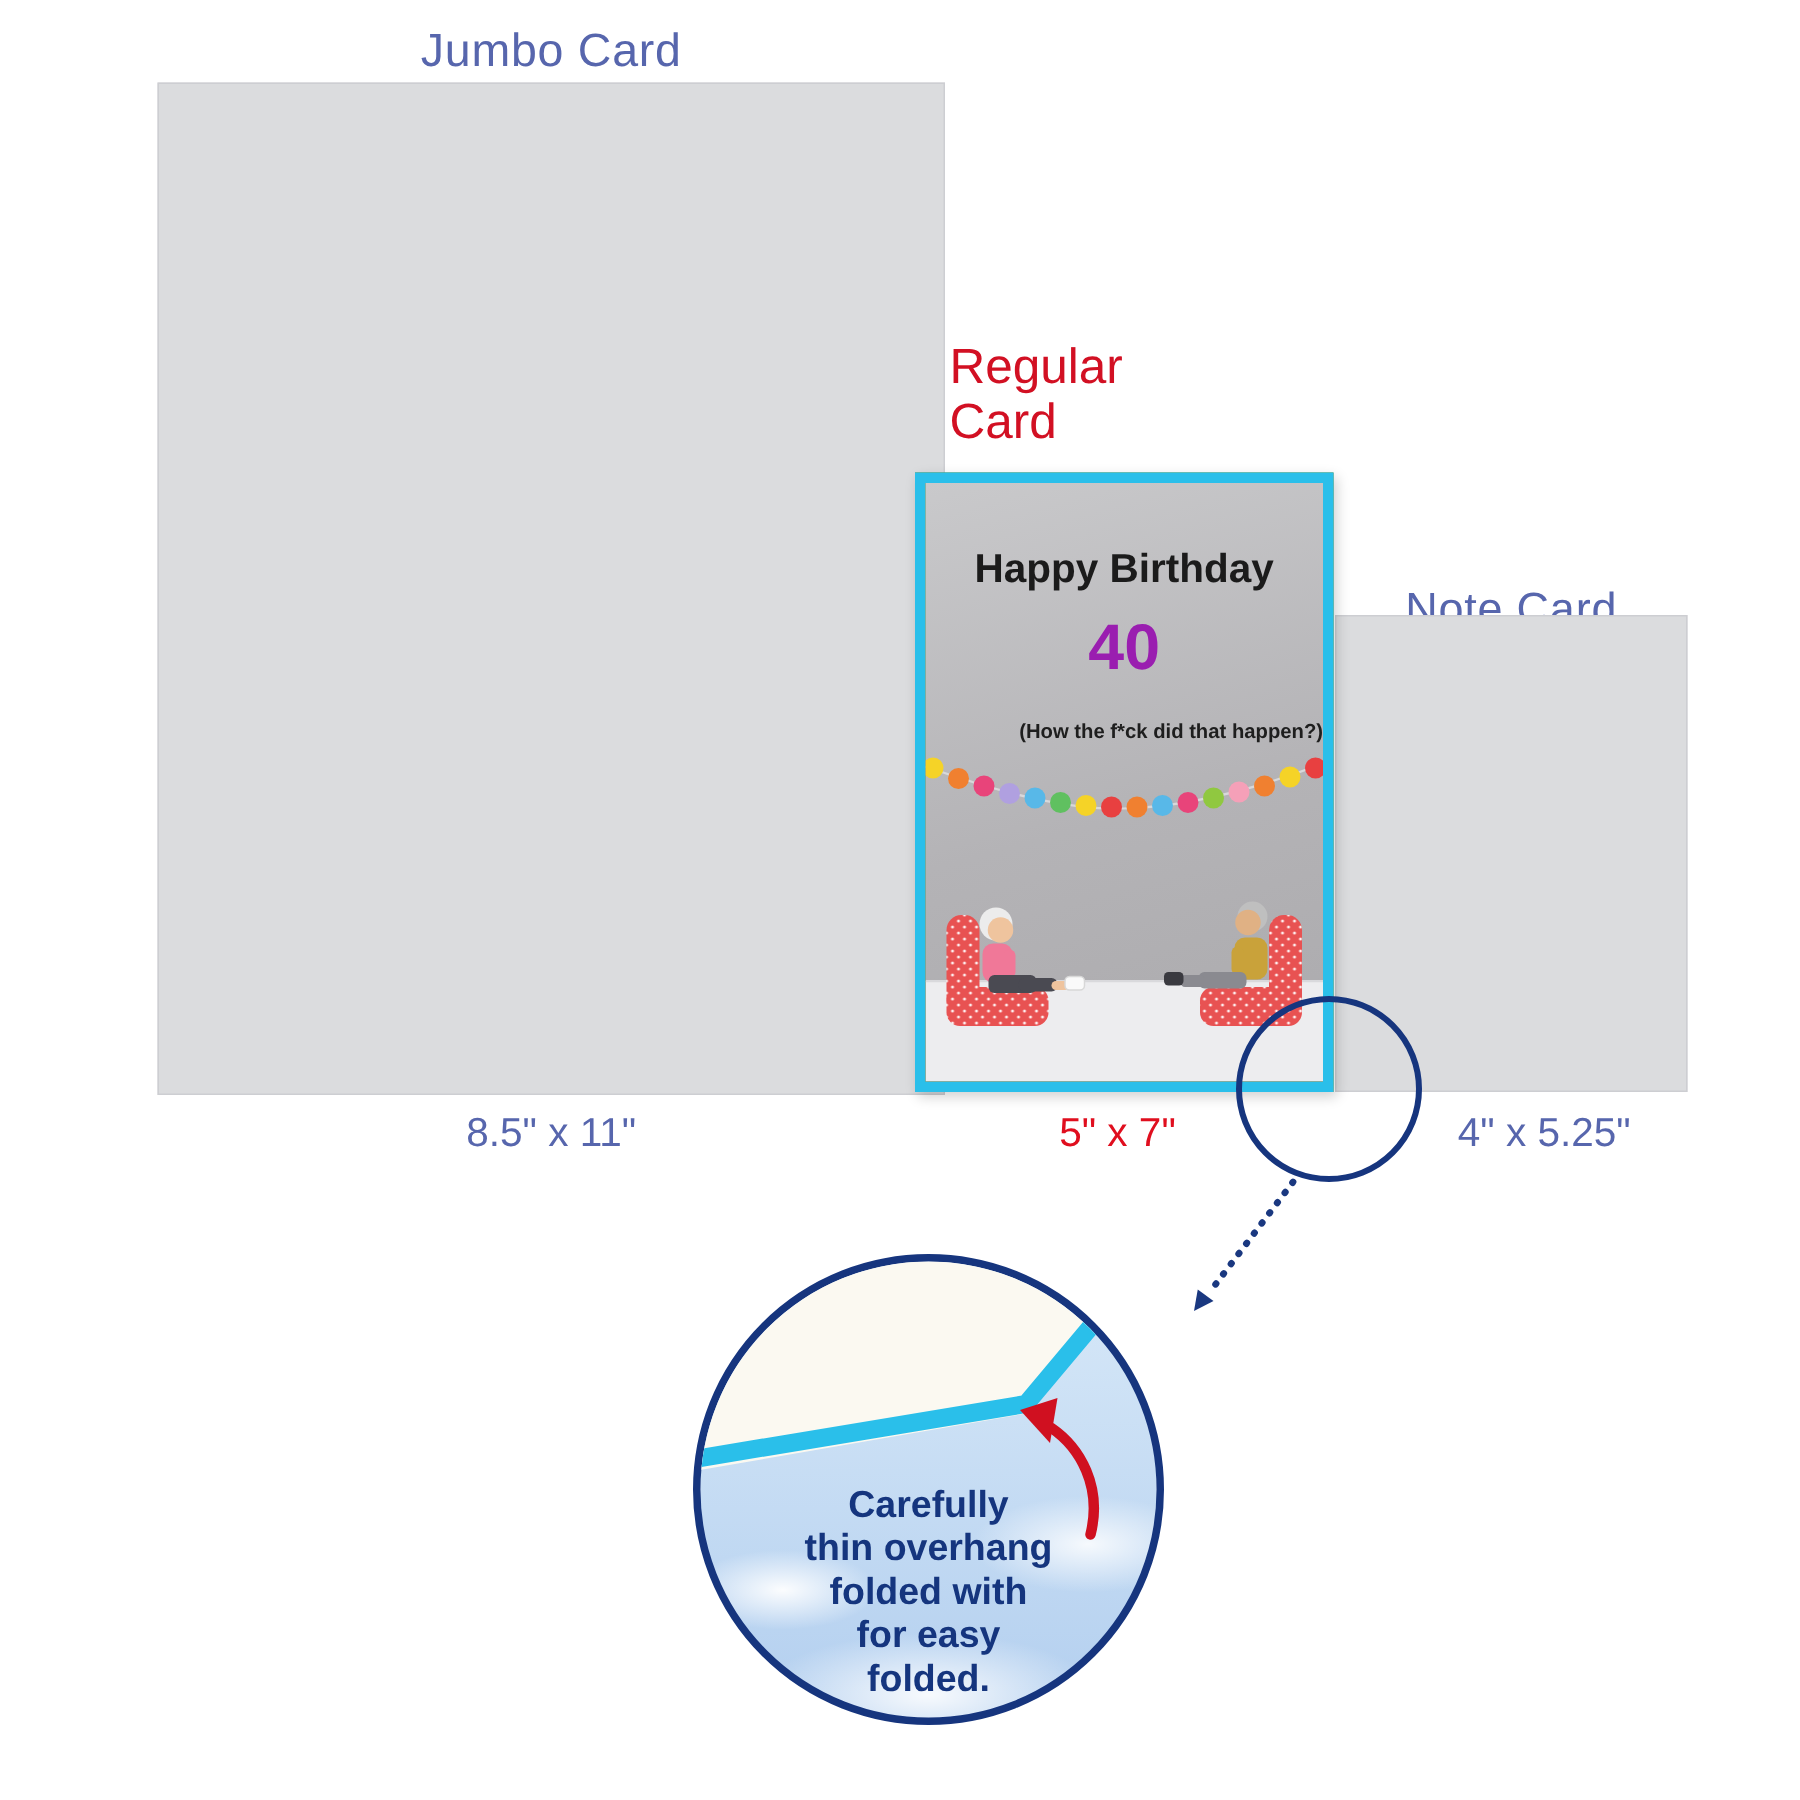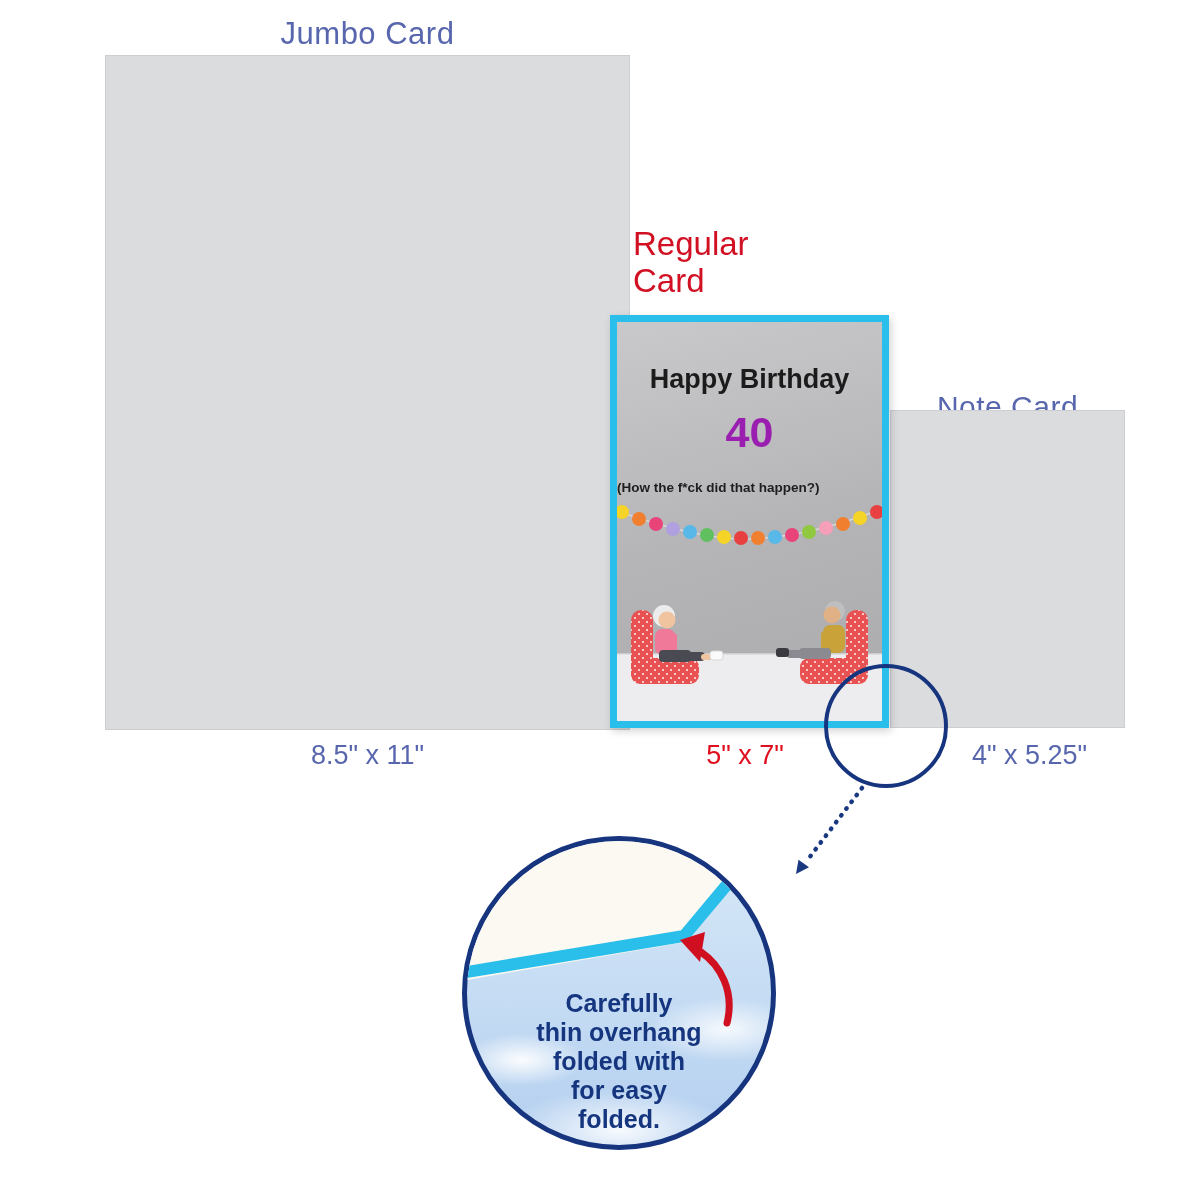--- a/index.html
+++ b/index.html
@@ -60,21 +60,21 @@
   .card-title {
     position: absolute; top: 42px; left: 0; right: 0;
     text-align: center; font-size: 27px; font-weight: bold; color: #1B1B1B;
   }
   .card-number {
     position: absolute; top: 86px; left: 0; right: 0;
     text-align: center; font-size: 43px; font-weight: bold; color: #9A1EB0;
   }
   .card-subtitle {
     position: absolute; top: 158px; left: 0; right: 0;
-    text-align: left; font-size: 13.5px; font-weight: 600; color: #1E1E1E;
+    text-align: right; font-size: 13.5px; font-weight: 600; color: #1E1E1E;
   }
   .garland { position: absolute; top: 180px; left: 0; }
   .dolls   { position: absolute; bottom: 0; left: 0; }
 
   
   .corner-circle {
     left: 824px; top: 664px; width: 124px; height: 124px;
     border: 4.5px solid #16357E; border-radius: 50%;
     background: transparent; z-index: 5;
   }

